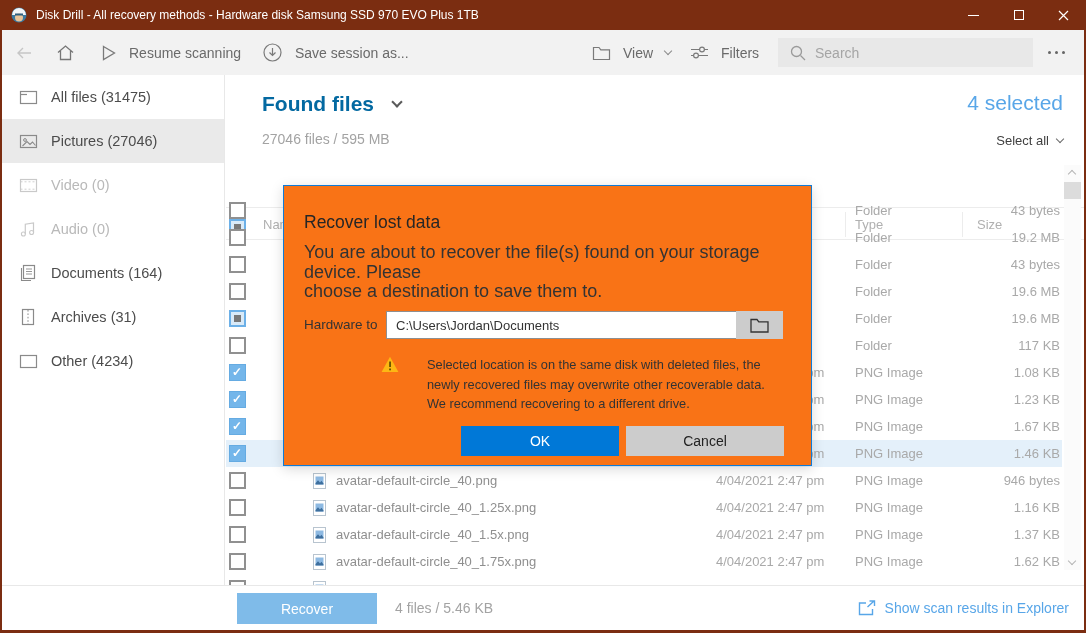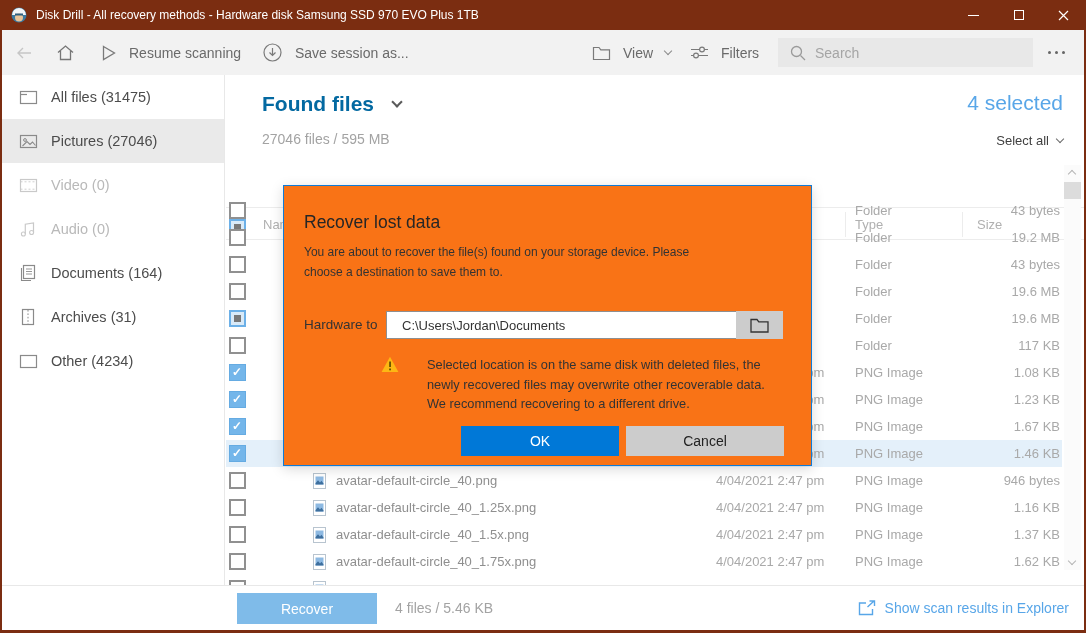--- a/index.html
+++ b/index.html
@@ -73,24 +73,24 @@
   
   .vscroll { position:absolute; left:838px; top:90px; width:17px; height:405px; background:#fbfbfb; }
   .vs-thumb { position:absolute; left:0; top:17px; width:17px; height:17px; background:#dcdcdc; }
   .vs-up, .vs-dn { position:absolute; left:5px; color:#b5b5b5; }
   .vs-up { top:6px; transform:rotate(225deg); }
   .vs-dn { bottom:6px; }
 
   
   .dialog { position:absolute; left:283px; top:185px; width:529px; height:281px; background:#f97316; border:1px solid #0f7bd7; z-index:40; box-shadow:0 3px 12px rgba(0,0,0,0.15); }
   .dlg-title { position:absolute; left:20px; top:26px; font-size:17.5px; color:#262626; }
-  .dlg-body { position:absolute; left:20px; top:57px; width:496px; font-size:12px; line-height:19.5px; color:#333; white-space:pre-line; }
+  .dlg-body { position:absolute; left:20px; top:57px; width:496px; font-size:18px; line-height:19.5px; color:#333; white-space:pre-line; }
   .dlg-row { position:absolute; left:0; top:125px; width:529px; height:28px; }
   .dlg-label { position:absolute; left:20px; line-height:28px; font-size:13.5px; color:#333; }
-  .dlg-combo { position:absolute; left:102px; top:0; width:389px; height:28px; border:1px solid #8f8f8f; background:#fff; display:flex; align-items:center; justify-content:space-between; padding:0 10px 0 15px; }
+  .dlg-combo { position:absolute; left:102px; top:0; width:389px; height:28px; border:1px solid #8f8f8f; background:#fff; display:flex; align-items:center; justify-content:space-between; padding:0 10px 0 9px; }
   .dlg-combo .val { font-size:13px; color:#333; }
   .dlg-combo .chv { color:#444; width:7px; height:7px; margin-top:-3px; }
   .dlg-browse { position:absolute; left:452px; top:0; width:47px; height:28px; background:#cccccc; display:flex; align-items:center; justify-content:center; }
   .dlg-warn { position:absolute; left:97px; top:169px; display:flex; gap:8px; }
   .warn-text { font-size:12.8px; line-height:19.5px; color:#333; white-space:pre-line;margin-left:20px; }
   .dlg-btn { position:absolute; top:240px; width:158px; height:30px; border:none; font-family:"Liberation Sans",sans-serif; font-size:14px; }
   .btn-ok { left:177px; background:#0078d7; color:#fff; }
   .btn-cancel { left:342px; background:#cccccc; color:#222; }
 
   

